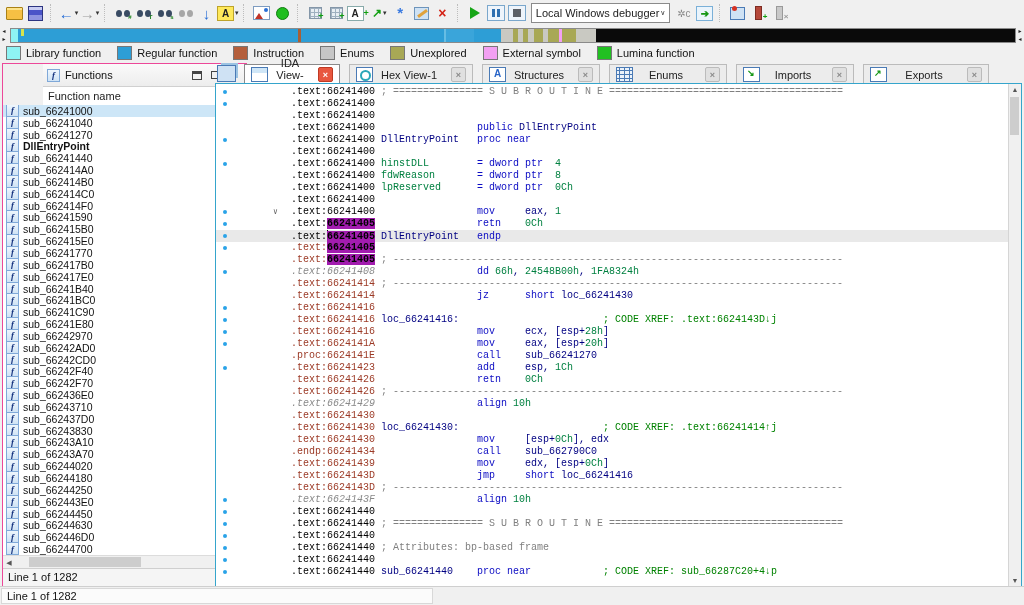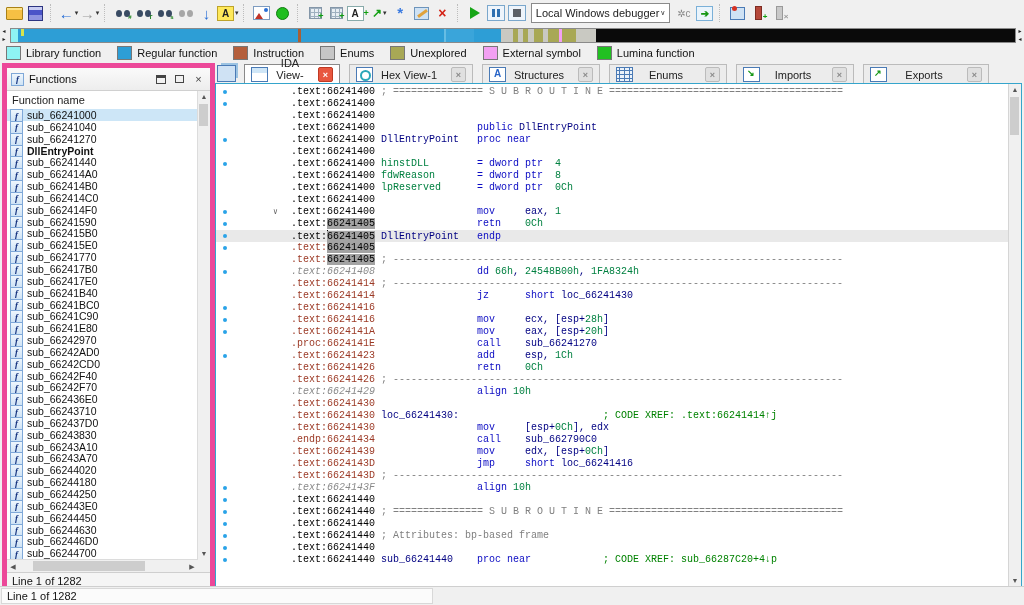--- a/index.html
+++ b/index.html
@@ -50,34 +50,34 @@
   #navwrap{position:absolute;left:0;top:27px;width:1024px;height:16px;}
   .navarrows{position:absolute;top:0;width:8px;height:16px;font-size:6px;line-height:8px;color:#222;text-align:center;}
   #navband{position:absolute;left:10px;top:1px;width:1004px;height:13px;border:1px solid #8a8a8a;background:#2d9ed6;overflow:hidden;}
   .seg{position:absolute;top:0;height:13px;}
   #navmarker{position:absolute;top:0;height:7px;width:3px;background:#d7e34d;}
   
   #legend{position:absolute;left:6px;top:44px;height:17px;display:flex;align-items:center;gap:16px;}
   .lg{display:flex;align-items:center;gap:5px;}
   .chip{width:13px;height:12px;border:1px solid #777;}
   
-  #fpanel{position:absolute;left:2px;top:63px;width:203px;height:523px;background:#f0f0f0;border:5px solid #ec4899;}
+  #fpanel{position:absolute;left:2px;top:63px;width:203px;height:523px;background:#f0f0f0;border:1px solid #ec4899;padding-left:40px;}
   #ftitle{height:22px;display:flex;align-items:center;border-bottom:1px solid #d0d0d0;background:linear-gradient(#fafafa,#ededed);padding:0 4px;}
   .fi{width:11px;height:11px;border:1px solid #7fa8d8;background:linear-gradient(#eef6fd,#cfe3f5);color:#15337f;
       font:italic bold 9px "Liberation Serif",serif;display:inline-flex;align-items:center;justify-content:center;flex:0 0 auto;}
   .fi:before{content:"f";}
   #ftitle .fi{margin-right:5px;}
   #ftitle span.t{flex:1;}
   .wb{width:15px;height:13px;margin-left:4px;display:flex;align-items:center;justify-content:center;color:#444;}
   .wb .bx{width:8px;height:7px;border:1px solid #444;box-shadow:inset 0 2px 0 #444;}
   .wb .bx2{width:7px;height:6px;border:1px solid #444;position:relative;background:#f0f0f0;}
   .wb .bx2:before{content:"";position:absolute;left:2px;top:-3px;width:7px;height:6px;border:1px solid #444;z-index:-1;}
   #fheader{height:18px;line-height:18px;background:#fff;border-bottom:1px solid #e0e0e0;padding-left:5px;color:#222;}
   #flist{position:absolute;left:0;top:41px;right:12px;bottom:31px;background:#fff;overflow:hidden;}
-  .fr{height:11.85px;display:flex;align-items:flex-start;padding-left:3px;font-size:10.5px;white-space:nowrap;}
+  .fr{height:11.85px;display:flex;align-items:flex-end;padding-left:3px;font-size:10.5px;white-space:nowrap;}
   .fr .fl{margin-left:4px;}
   .fr.sel{background:#cde6f7;}
   .fr.bold .fl{font-weight:bold;}
   #fvsb{position:absolute;right:0;top:23px;width:12px;bottom:31px;background:#f0f0f0;border-left:1px solid #dcdcdc;}
   #fvsb .up,#fvsb .dn{position:absolute;left:0;width:12px;height:12px;font-size:7px;text-align:center;line-height:12px;color:#555;}
   #fvsb .up{top:0;} #fvsb .dn{bottom:0;}
   #fvsb .thumb{position:absolute;left:1px;top:13px;width:9px;height:22px;background:#cdcdcd;}
   #fhsb{position:absolute;left:0;right:12px;bottom:18px;height:13px;background:#f0f0f0;border-top:1px solid #dcdcdc;}
   #fhsb .lt,#fhsb .rt{position:absolute;top:0;width:12px;height:13px;font-size:7px;text-align:center;line-height:13px;color:#555;}
   #fhsb .lt{left:0;} #fhsb .rt{right:0;}
@@ -103,21 +103,21 @@
   #dpane{position:absolute;left:215px;top:83px;width:807px;height:521px;background:#fff;border:1px solid #35a5cc;box-sizing:border-box;}
   #asm{position:absolute;left:0;top:2px;right:12px;bottom:16px;overflow:hidden;
        font-family:"Liberation Mono","DejaVu Sans Mono",monospace;font-size:10px;line-height:12px;}
   .ar{height:12px;white-space:pre;position:relative;padding-left:75px;}
   .ar.cur{background:#e9e9e9;}
   .dot{position:absolute;left:7px;top:4px;width:4px;height:4px;border-radius:50%;background:#2aa3e8;}
   .fold{position:absolute;left:57px;top:0;font-size:8px;color:#666;}
   .s-p{color:#000;} .s-po{color:#9c3a26;} .s-pg{color:#8a8a8a;font-style:italic;}
   .s-g{color:#808080;} .s-b{color:#0b0bc3;} .s-cb{color:#0000e6;}
   .s-n{color:#000082;} .s-gr{color:#008040;} .s-x{color:#008200;}
-  .s-y{background:#a3a3a3;color:#000;}
+  .s-y{background:#a21caf;color:#000;font-weight:bold;}
   .s-cr{display:inline-block;width:1px;height:10px;background:#000;vertical-align:-1px;margin-right:-1px;}
   #dvsb{position:absolute;right:0;top:0;width:12px;bottom:16px;background:#f0f0f0;border-left:1px solid #d5d5d5;}
   #dvsb .up,#dvsb .dn{position:absolute;left:0;width:12px;height:12px;font-size:7px;text-align:center;line-height:12px;color:#555;}
   #dvsb .up{top:0;} #dvsb .dn{bottom:0;}
   #dvsb .thumb{position:absolute;left:1px;top:13px;width:9px;height:38px;background:#cdcdcd;}
   #dstatus{position:absolute;left:0;right:0;bottom:0;height:16px;background:#f0f0f0;border-top:1px solid #bcbcbc;
            display:flex;align-items:center;font-family:"Liberation Mono","DejaVu Sans Mono",monospace;font-size:9.5px;color:#1b1b1b;}
   #dstatus .cell1{padding:0 5px 0 4px;border-right:1px solid #c2c2c2;height:12px;line-height:12px;}
   #dstatus .cell2{padding:0 6px;height:12px;line-height:12px;}
   
@@ -537,20 +537,21 @@
         <div class="ar"><span class="s-p">.text:66241400</span></div>
         <div class="ar"><span class="dot"></span><span class="fold">∨</span><span class="s-p">.text:66241400                 </span><span class="s-b">mov     </span><span class="s-n">eax, </span><span class="s-gr">1</span></div>
         <div class="ar"><span class="dot"></span><span class="s-p">.text:</span><span class="s-y">66241405</span><span class="s-p">                 </span><span class="s-b">retn    </span><span class="s-gr">0Ch</span></div>
         <div class="ar cur"><span class="dot"></span><span class="s-p">.text:</span><span class="s-cr"></span><span class="s-y">66241405</span><span class="s-p"> </span><span class="s-n">DllEntryPoint</span><span class="s-b">   endp</span></div>
         <div class="ar"><span class="dot"></span><span class="s-po">.text:</span><span class="s-y">66241405</span></div>
         <div class="ar"><span class="s-po">.text:</span><span class="s-y">66241405</span><span class="s-po"> </span><span class="s-g">; ---------------------------------------------------------------------------</span></div>
         <div class="ar"><span class="dot"></span><span class="s-pg">.text:66241408                 </span><span class="s-b">dd </span><span class="s-gr">66h</span><span class="s-n">, </span><span class="s-gr">24548B00h</span><span class="s-n">, </span><span class="s-gr">1FA8324h</span></div>
         <div class="ar"><span class="s-po">.text:66241414 </span><span class="s-g">; ---------------------------------------------------------------------------</span></div>
         <div class="ar"><span class="s-po">.text:66241414                 </span><span class="s-b">jz      short </span><span class="s-n">loc_66241430</span></div>
         <div class="ar"><span class="dot"></span><span class="s-po">.text:66241416</span></div>
+        <div class="ar"><span class="dot"></span><span class="s-po">.text:66241416 </span><span class="s-n">loc_66241416:</span><span class="s-x">                        ; CODE XREF: .text:6624143D↓j</span></div>
         <div class="ar"><span class="dot"></span><span class="s-po">.text:66241416                 </span><span class="s-b">mov     </span><span class="s-n">ecx, [esp+</span><span class="s-gr">28h</span><span class="s-n">]</span></div>
         <div class="ar"><span class="dot"></span><span class="s-po">.text:6624141A                 </span><span class="s-b">mov     </span><span class="s-n">eax, [esp+</span><span class="s-gr">20h</span><span class="s-n">]</span></div>
         <div class="ar"><span class="s-po">.proc:6624141E                 </span><span class="s-b">call    </span><span class="s-n">sub_66241270</span></div>
         <div class="ar"><span class="dot"></span><span class="s-po">.text:66241423                 </span><span class="s-b">add     </span><span class="s-n">esp, </span><span class="s-gr">1Ch</span></div>
         <div class="ar"><span class="s-po">.text:66241426                 </span><span class="s-b">retn    </span><span class="s-gr">0Ch</span></div>
         <div class="ar"><span class="s-po">.text:66241426 </span><span class="s-g">; ---------------------------------------------------------------------------</span></div>
         <div class="ar"><span class="s-pg">.text:66241429                 </span><span class="s-b">align </span><span class="s-gr">10h</span></div>
         <div class="ar"><span class="s-po">.text:66241430</span></div>
         <div class="ar"><span class="s-po">.text:66241430 </span><span class="s-n">loc_66241430:</span><span class="s-x">                        ; CODE XREF: .text:66241414↑j</span></div>
         <div class="ar"><span class="s-po">.text:66241430                 </span><span class="s-b">mov     </span><span class="s-n">[esp+</span><span class="s-gr">0Ch</span><span class="s-n">], edx</span></div>

